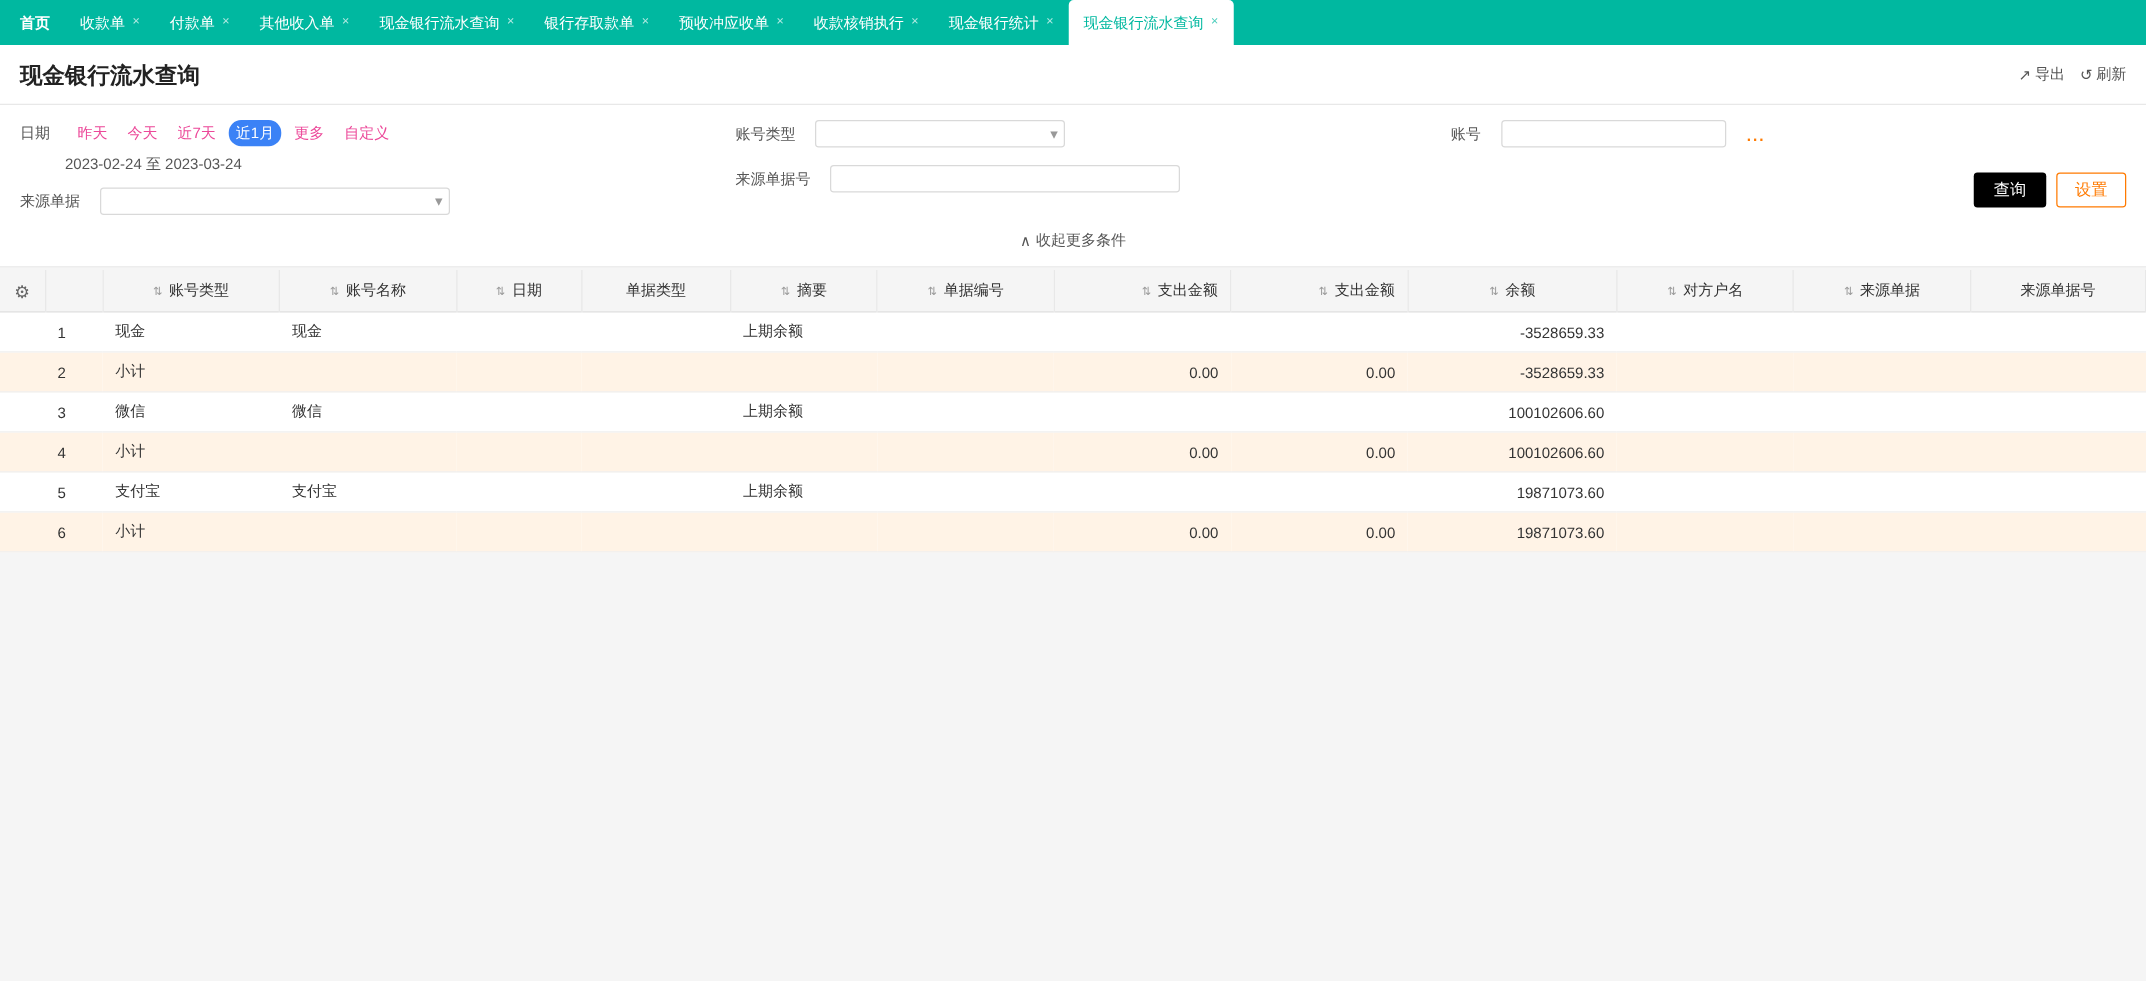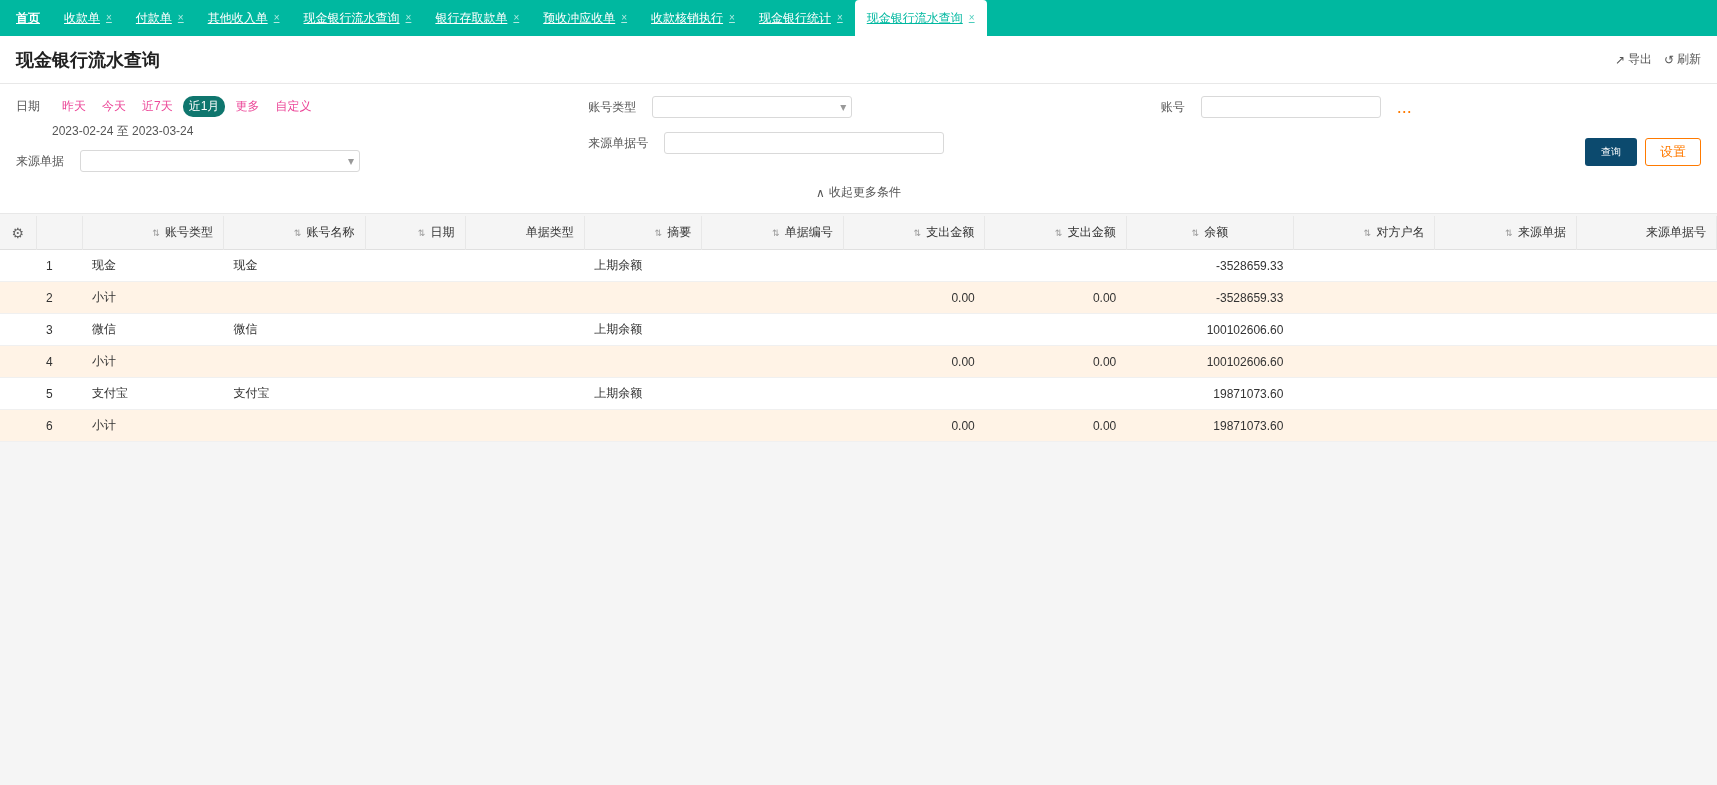--- a/index.html
+++ b/index.html
@@ -18,21 +18,20 @@
       color: #fff;
       padding: 0 12px;
       height: 36px;
       line-height: 36px;
       cursor: pointer;
       font-size: 12px;
       white-space: nowrap;
       display: flex;
       align-items: center;
       gap: 4px;
-      text-decoration: underline;
     }
     .nav-item.home {
       font-weight: bold;
     }
     .nav-item.active {
       background: #fff;
       color: #00b8a0;
       border-radius: 4px 4px 0 0;
     }
     .nav-item .close-x {
@@ -93,21 +92,21 @@
       gap: 4px;
     }
     .date-opt {
       padding: 2px 6px;
       cursor: pointer;
       font-size: 12px;
       color: #ec4899;
       border-radius: 2px;
     }
     .date-opt.active {
-      background: #0f766e;
+      background: #3b82f6;
       color: #fff;
       border-radius: 10px;
     }
     .date-range {
       color: #555;
       font-size: 12px;
     }
     .filter-select {
       border: 1px solid #d9d9d9;
       border-radius: 3px;
@@ -139,26 +138,26 @@
       padding: 3px 8px;
       font-size: 12px;
       min-width: 200px;
     }
     .account-dots {
       color: #ff7a00;
       font-size: 18px;
       cursor: pointer;
     }
     .btn-query {
-      background: #0c4a6e;
+      background: #000000;
       color: #fff;
       border: none;
       border-radius: 3px;
       padding: 5px 16px;
-      font-size: 10px;
+      font-size: 13px;
       cursor: pointer;
     }
     .btn-settings {
       background: #fff;
       color: #ff7a00;
       border: 1px solid #ff7a00;
       border-radius: 3px;
       padding: 4px 14px;
       font-size: 13px;
       cursor: pointer;
@@ -187,21 +186,21 @@
     }
     thead tr {
       background: #f5f5f5;
       border-bottom: 1px solid #e0e0e0;
     }
     thead th {
       padding: 8px 10px;
       font-size: 12px;
       font-weight: normal;
       color: #333;
-      text-align: right;
+      text-align: center;
       white-space: nowrap;
       border-right: 1px solid #e8e8e8;
     }
     thead th .sort-arrows {
       font-size: 9px;
       color: #999;
       margin-right: 2px;
     }
     tbody tr {
       border-bottom: 1px solid #f0f0f0;

